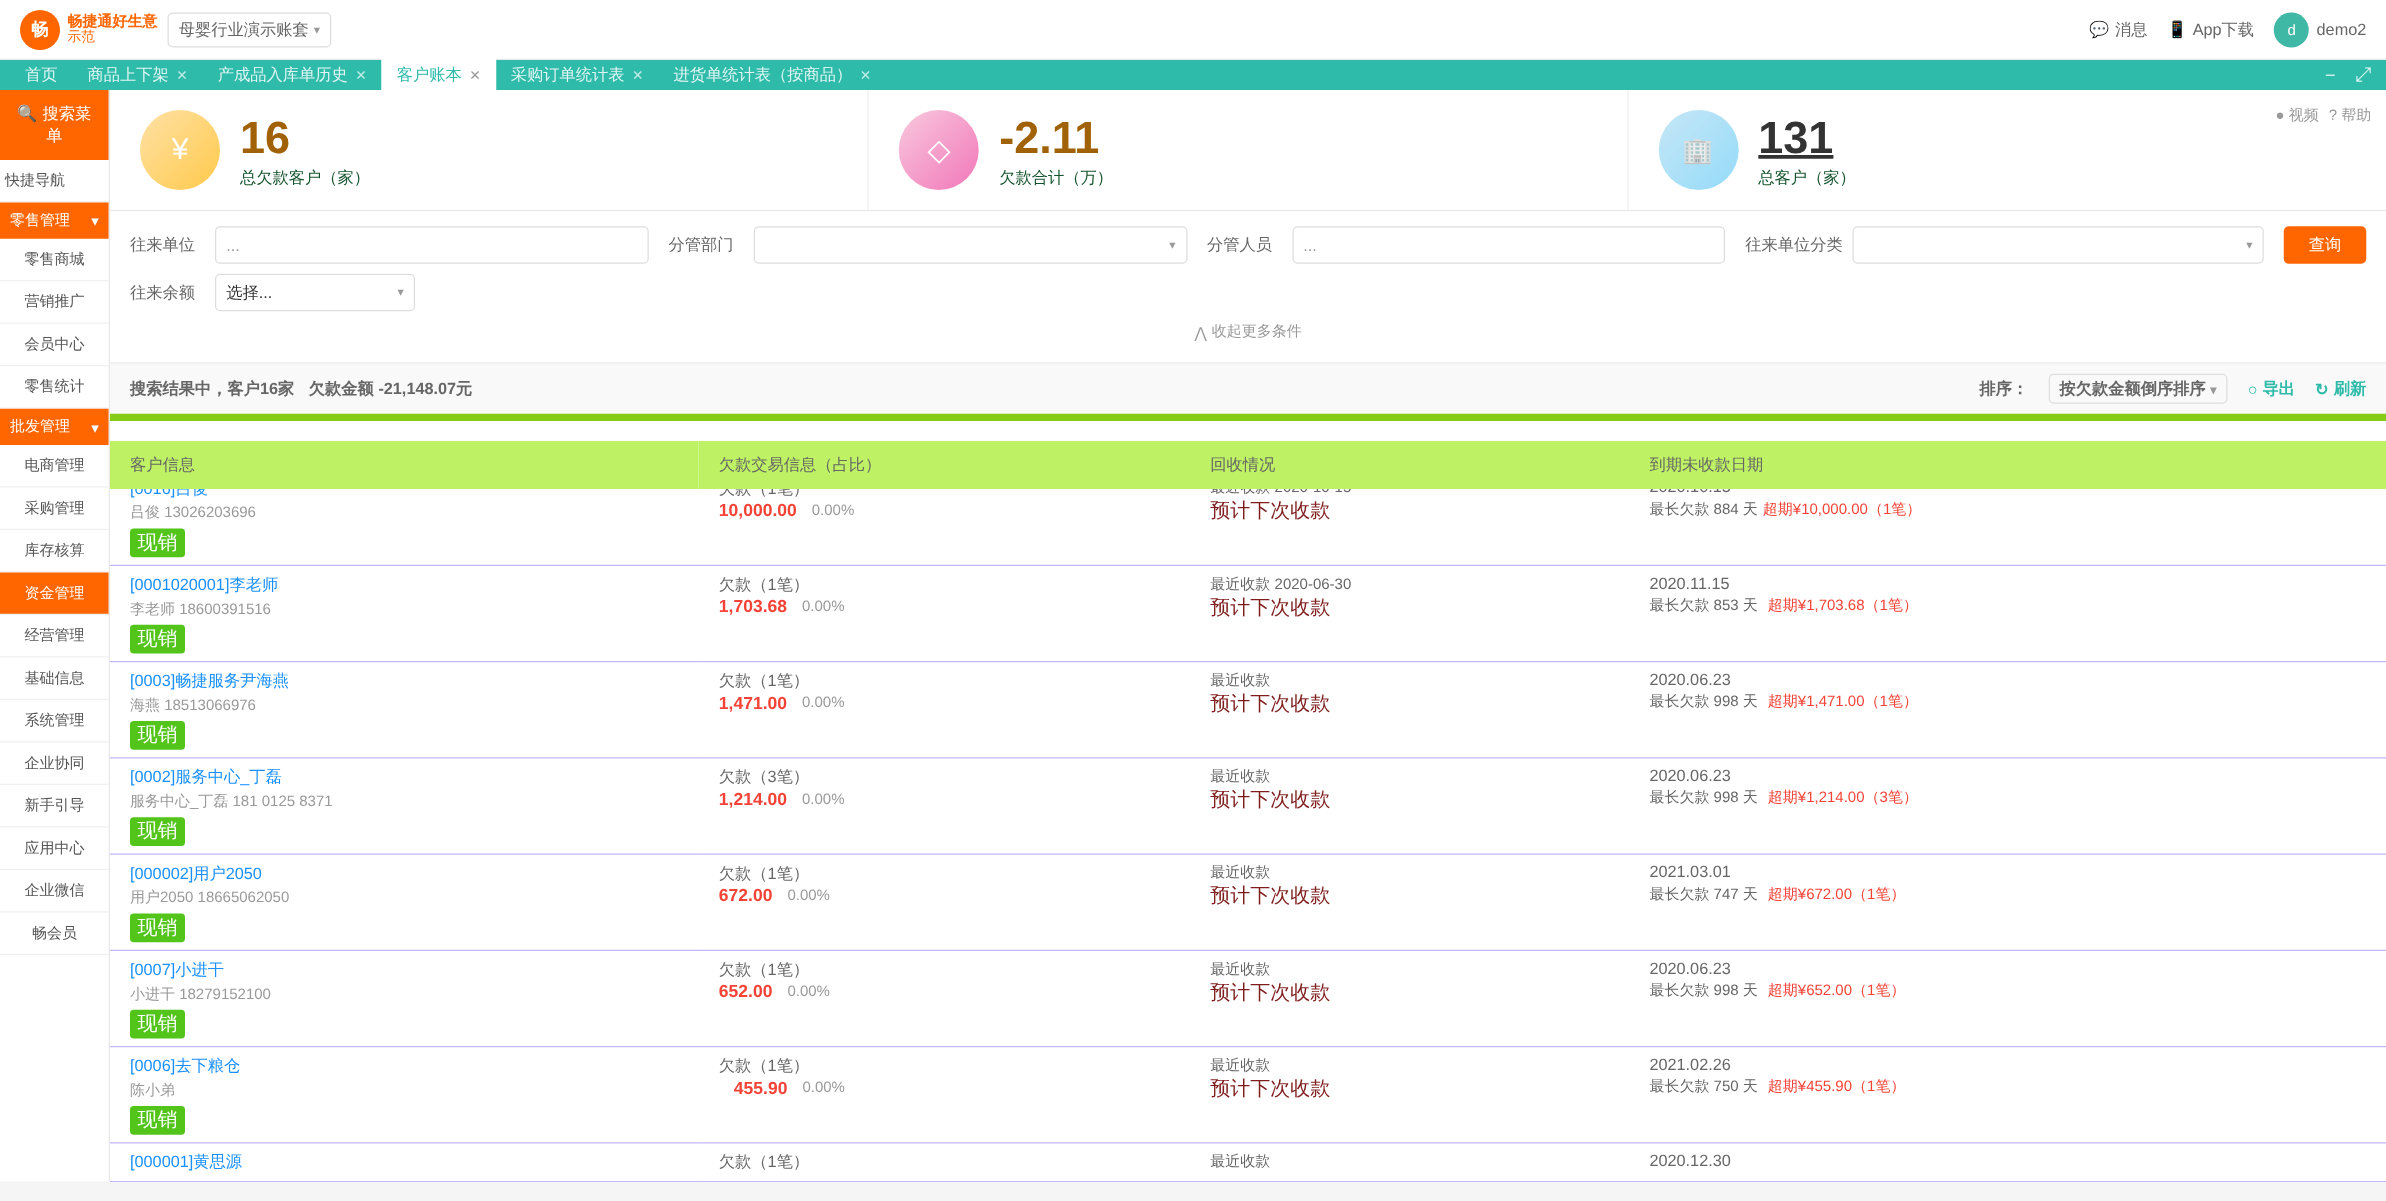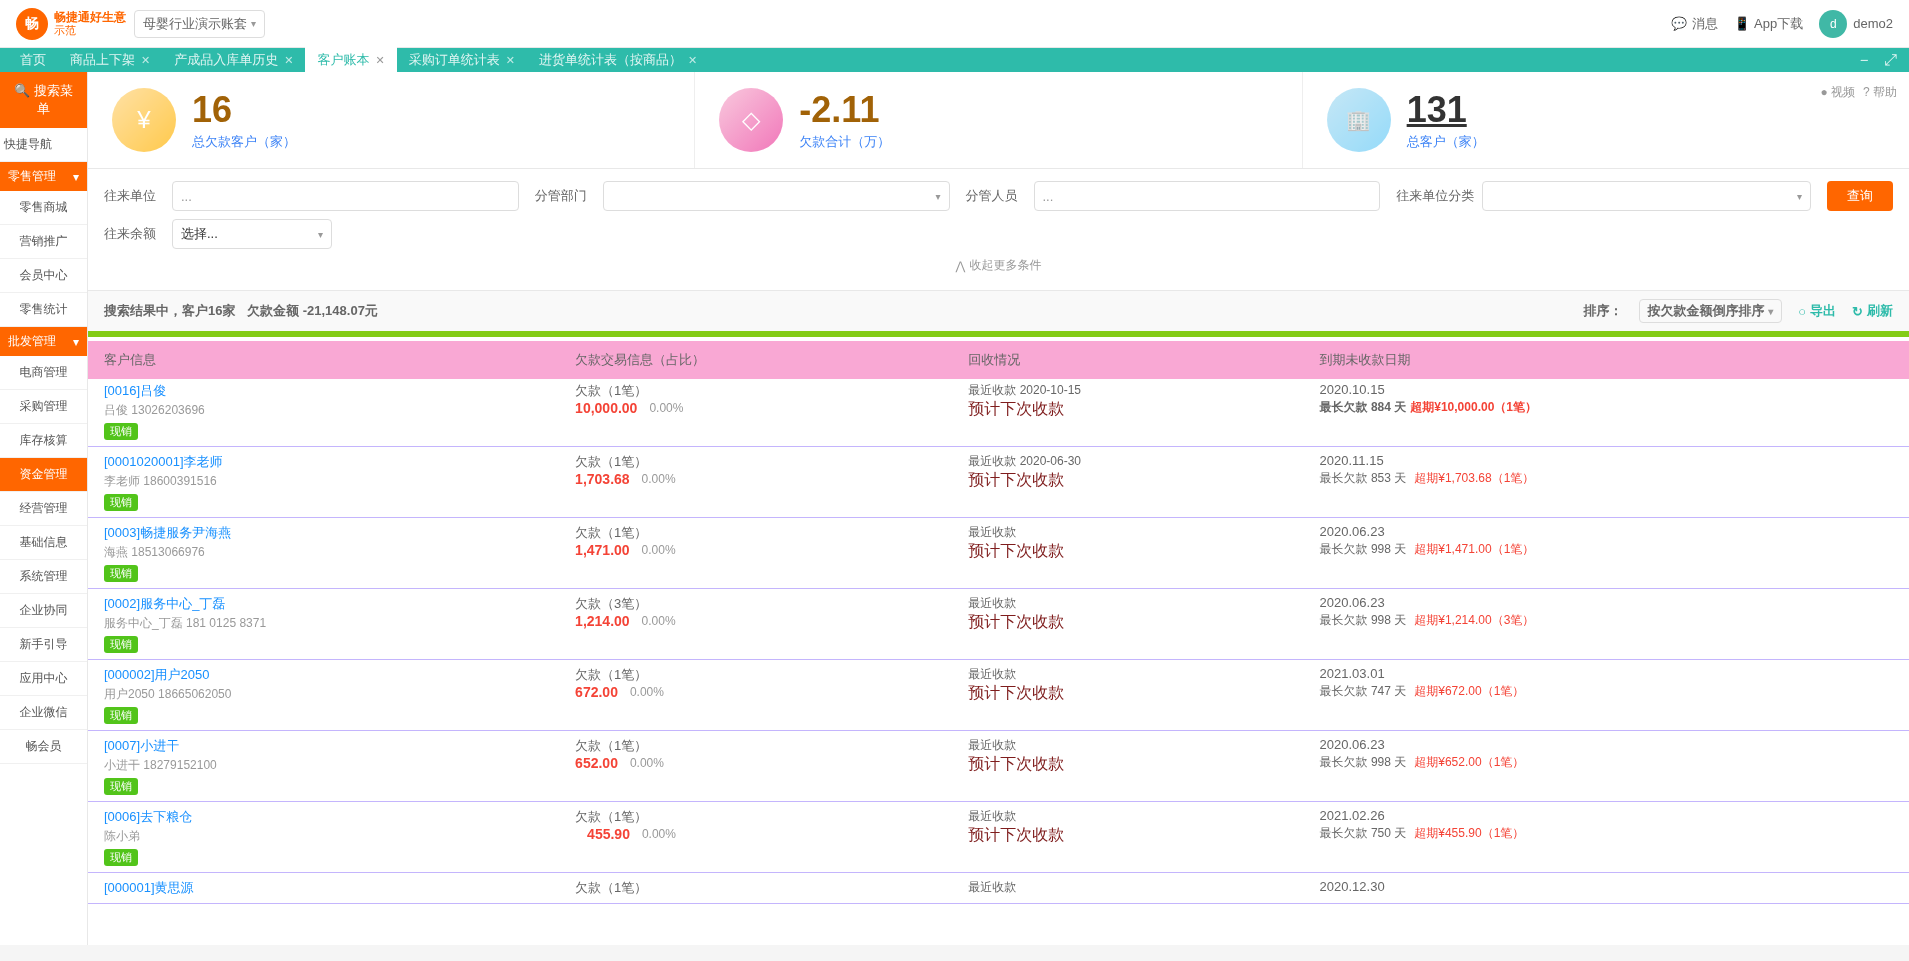--- a/index.html
+++ b/index.html
@@ -40,21 +40,21 @@
     
     .stats-bar { display: flex; background: #fff; border-bottom: 1px solid #e8e8e8; }
     .stat-card { flex: 1; display: flex; align-items: center; padding: 16px 24px; gap: 16px; border-right: 1px solid #eee; position: relative; }
     .stat-card:last-child { border-right: none; }
     .stat-icon-1 { width: 64px; height: 64px; background: linear-gradient(135deg, #ffd580, #ffb300); border-radius: 50%; display: flex; align-items: center; justify-content: center; font-size: 24px; color: white; opacity: 0.7; }
     .stat-icon-2 { width: 64px; height: 64px; background: linear-gradient(135deg, #f5a5c8, #e91e8c); border-radius: 50%; display: flex; align-items: center; justify-content: center; font-size: 24px; color: white; opacity: 0.6; }
     .stat-icon-3 { width: 64px; height: 64px; background: linear-gradient(135deg, #a0d8f0, #4fc3f7); border-radius: 50%; display: flex; align-items: center; justify-content: center; font-size: 20px; color: white; opacity: 0.6; }
     .stat-info .stat-number { font-size: 36px; font-weight: bold; }
     .stat-number.red { color: #a16207; }
     .stat-number.dark { color: #333; text-decoration: underline; }
-    .stat-label { font-size: 13px; color: #3b82f6; margin-top: 2px; }
+    .stat-label { font-size: 13px; color: #14532d; margin-top: 2px; }
     .stat-card-actions { position: absolute; top: 12px; right: 12px; display: flex; gap: 8px; font-size: 12px; color: #999; }
     
     
     .filter-bar { background: #fff; padding: 12px 16px; border-bottom: 1px solid #e8e8e8; }
     .filter-row { display: flex; align-items: center; gap: 16px; margin-bottom: 8px; }
     .filter-item { display: flex; align-items: center; gap: 8px; flex: 1; }
     .filter-label { font-size: 13px; color: #666; white-space: nowrap; min-width: 60px; }
     .filter-input { flex: 1; height: 30px; border: 1px solid #ddd; border-radius: 4px; padding: 0 8px; font-size: 13px; display: flex; align-items: center; justify-content: space-between; cursor: pointer; color: #333; }
     .filter-select { flex: 1; height: 30px; border: 1px solid #ddd; border-radius: 4px; padding: 0 8px; font-size: 13px; display: flex; align-items: center; justify-content: space-between; cursor: pointer; background: #fff; }
     .search-btn { background: #ff6600; color: white; border: none; padding: 6px 20px; border-radius: 4px; cursor: pointer; font-size: 13px; white-space: nowrap; }
@@ -63,25 +63,25 @@
     
     
     .result-bar { display: flex; align-items: center; justify-content: space-between; padding: 8px 16px; background: #f9f9f9; border-bottom: 6px solid #84cc16; font-size: 13px; color: #666; font-weight: bold; }
     .result-actions { display: flex; align-items: center; gap: 16px; font-size: 13px; color: #666; }
     .sort-select { border: 1px solid #ddd; padding: 2px 8px; border-radius: 4px; cursor: pointer; }
     .action-btn { color: #2ebbaa; cursor: pointer; display: flex; align-items: center; gap: 4px; }
     
     
     .table-container { flex: 1; overflow-y: auto; background: #fff; }
     .data-table { width: 100%; border-collapse: collapse; }
-    .data-table th { background: #f9a8d4; padding: 10px 16px; text-align: left; font-size: 13px; color: #666; border-bottom: 1px solid #e8e8e8; font-weight: normal; position: sticky; top: 4px; z-index: 1; }
+    .data-table th { background: #bef264; padding: 10px 16px; text-align: left; font-size: 13px; color: #666; border-bottom: 1px solid #e8e8e8; font-weight: normal; position: sticky; top: 16px; z-index: 1; }
     .data-table td { padding: 6px 16px; border-bottom: 1px solid #c4b5fd; vertical-align: top; font-size: 13px; }
     .customer-name { color: #1890ff; cursor: pointer; font-size: 13px; }
     .customer-phone { color: #999; font-size: 12px; margin-top: 2px; }
-    .tag-xian { background: #52c41a; color: white; font-size: 11px; padding: 1px 6px; border-radius: 3px; display: inline-block; margin-top: 4px; }
+    .tag-xian { background: #52c41a; color: white; font-size: 16px; padding: 1px 6px; border-radius: 3px; display: inline-block; margin-top: 4px; }
     .debt-count { color: #666; font-size: 13px; }
     .debt-amount { color: #f44336; font-size: 14px; font-weight: bold; }
     .debt-ratio { color: #999; font-size: 12px; }
     .repay-date { color: #666; font-size: 12px; }
     .repay-next { color: #7f1d1d; font-size: 16px; }
     .expire-date { color: #666; font-size: 13px; }
     .expire-overdue { color: #f44336; font-size: 12px; cursor: pointer; }
     .expire-days { color: #666; font-size: 12px; }
     
     .chevron { font-size: 10px; color: #999; }
@@ -309,21 +309,21 @@
         <span class="debt-amount">10,000.00</span>
         <span class="debt-ratio">0.00%</span>
       </div>
     </td>
     <td>
       <div class="repay-date">最近收款    2020-10-15</div>
       <div class="repay-next">预计下次收款</div>
     </td>
     <td>
       <div class="expire-date">2020.10.15</div>
-      <div style="display:flex;align-items:center;gap:4px;margin-top:2px;font-weight:bold;">
+      <div style="display:flex;align-items:center;gap:4px;margin-top:2px;">
         <span class="expire-days">最长欠款 884 天</span>
         <span class="expire-overdue">超期¥10,000.00（1笔）</span>
       </div>
     </td>
   </tr>
             <tr>
     <td>
       <div class="customer-name">[0001020001]李老师</div>
       <div class="customer-phone">李老师 18600391516</div>
       <span class="tag-xian">现销</span>

